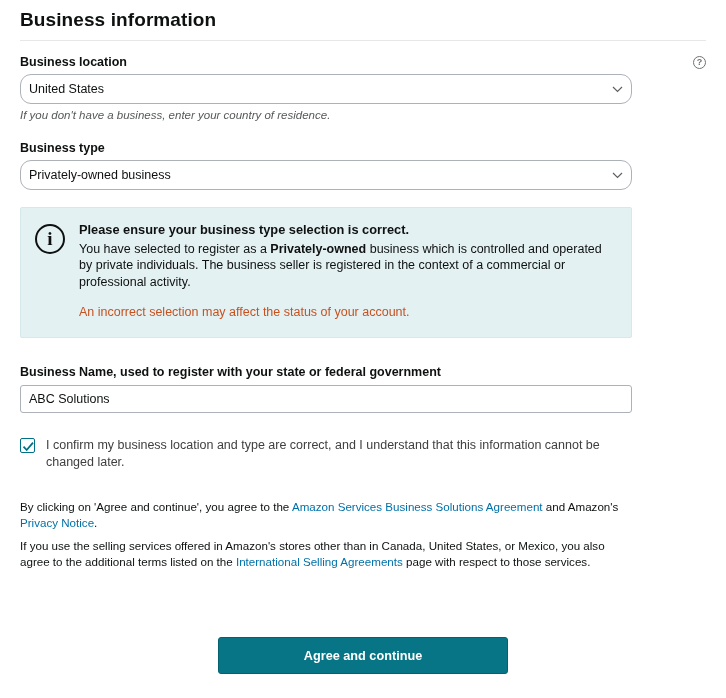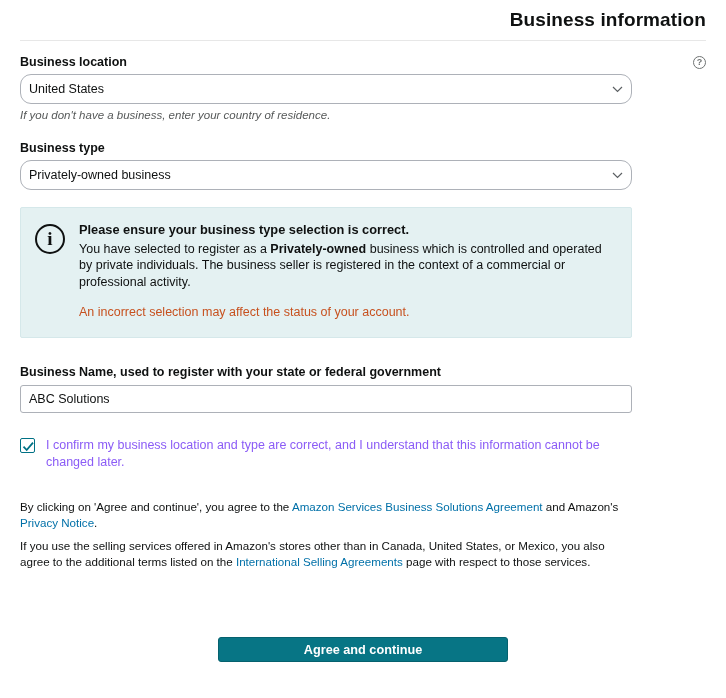--- a/index.html
+++ b/index.html
@@ -17,21 +17,20 @@
     padding: 0 20px;
   }
   .page-title {
     font-size: 19px;
     font-weight: bold;
     letter-spacing: .1px;
     padding-top: 9px;
     padding-bottom: 9px;
     margin: 0 0 0 0;
     color: #0f1111;
-    text-align: right;
   }
   .title-rule {
     border: 0;
     border-top: 1px solid #e7e7e7;
     margin: 0 0 14px 0;
   }
   .field-label {
     font-size: 12.5px;
     font-weight: bold;
     color: #0f1111;
@@ -147,21 +146,21 @@
     flex: 0 0 auto;
     width: 15px; height: 15px;
     border: 1px solid #007185;
     border-radius: 2px;
     background: #ffffff;
     position: relative;
     margin-top: 1px;
     cursor: pointer;
   }
   .checkbox svg { position: absolute; left: 1px; top: 1px; }
-  .confirm-text { font-size: 12.5px; line-height: 17px; color: #8b5cf6; }
+  .confirm-text { font-size: 12.5px; line-height: 17px; color: #404040; }
 
   .legal {
     width: 612px;
     font-size: 11.6px;
     line-height: 16px;
     color: #0f1111;
     margin-top: 28px;
   }
   .legal p { margin: 0; }
   .legal p + p { margin-top: 7px; }
@@ -169,21 +168,21 @@
 
   .footer {
     position: absolute;
     left: 0; right: 0;
     top: 637px;
     display: flex;
     justify-content: center;
   }
   .primary-btn {
     width: 290px;
-    height: 25px;
+    height: 37px;
     background: #077585;
     border: 1px solid #05616e;
     border-radius: 3px;
     color: #ffffff;
     font-size: 12.7px;
     font-weight: bold;
     font-family: "Liberation Sans", sans-serif;
     cursor: pointer;
   }
 </style>

